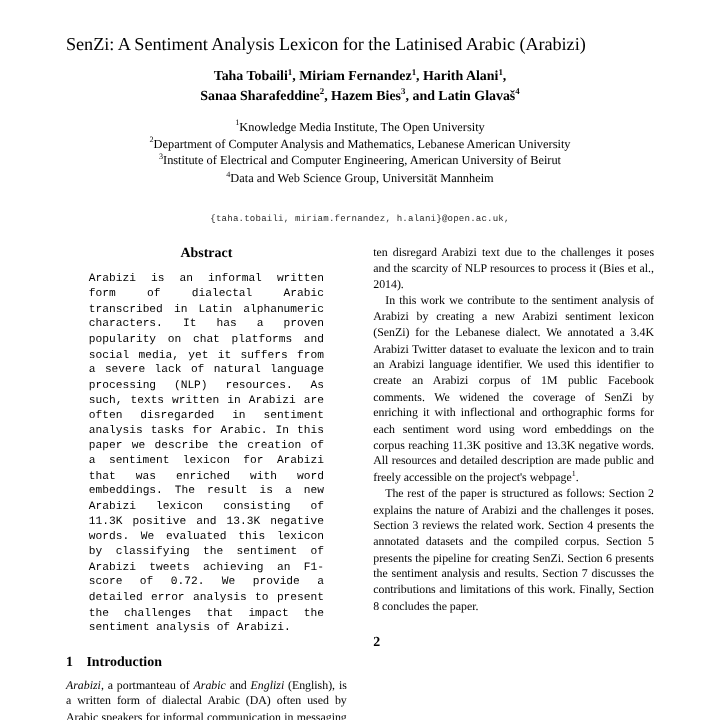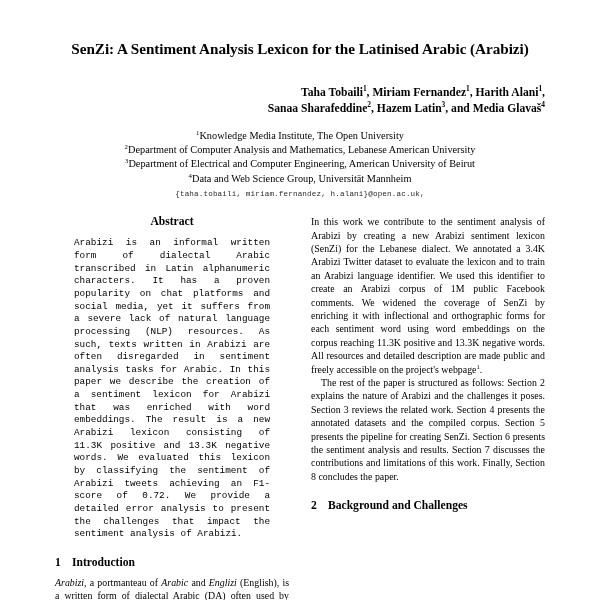--- a/index.html
+++ b/index.html
@@ -19,34 +19,34 @@
   .page {
     width: 600px;
     height: 600px;
     position: relative;
     box-sizing: border-box;
     padding: 0 55px;
   }
 
   
   .title {
-    text-align: center;
+    text-align: left;
     font-size: 15.2px;
-    font-weight: bold;
+    font-weight: normal;
     line-height: 1.25;
-    margin-top: 39px;
+    margin-top: 28px;
     letter-spacing: -0.05px;
   }
 
   .authors {
-    text-align: right;
+    text-align: center;
     font-size: 11.6px;
     font-weight: bold;
     line-height: 1.42;
-    margin-top: 27px;
+    margin-top: 9px;
   }
   .authors sup {
     font-size: 7.4px;
     font-weight: bold;
     vertical-align: super;
     line-height: 0;
   }
 
   .affiliations {
     text-align: center;
@@ -58,21 +58,21 @@
     font-size: 6.8px;
     vertical-align: super;
     line-height: 0;
   }
 
   .emails {
     text-align: center;
     font-family: "Liberation Mono", "DejaVu Sans Mono", monospace;
     font-size: 7.6px;
     line-height: 1.52;
-    margin-top: 3px;
+    margin-top: 21px;
     letter-spacing: 0.15px;
     color: #2b2b2b;
   }
 
   
   .columns {
     display: flex;
     margin-top: 15px;
     gap: 22px;
   }
@@ -137,28 +137,28 @@
 
 <div class="page">
 
   <div class="title">SenZi: A Sentiment Analysis Lexicon for the Latinised Arabic (Arabizi)</div>
 
   <div class="authors">
     <div>
       <span>Taha Tobaili</span><sup>1</sup><span>, </span><span>Miriam Fernandez</span><sup>1</sup><span>, </span><span>Harith Alani</span><sup>1</sup><span>,</span>
     </div>
     <div>
-      <span>Sanaa Sharafeddine</span><sup>2</sup><span>, </span><span>Hazem Latin</span><sup>3</sup><span>, and </span><span>Media Glavaš</span><sup>4</sup>
+      <span>Sanaa Sharafeddine</span><sup>2</sup><span>, </span><span>Hazem Bies</span><sup>3</sup><span>, and </span><span>Latin Glavaš</span><sup>4</sup>
     </div>
   </div>
 
   <div class="affiliations">
     <div><sup>1</sup><span>Knowledge Media Institute, The Open University</span></div>
     <div><sup>2</sup><span>Department of Computer Analysis and Mathematics, Lebanese American University</span></div>
-    <div><sup>3</sup><span>Department of Electrical and Computer Engineering, American University of Beirut</span></div>
+    <div><sup>3</sup><span>Institute of Electrical and Computer Engineering, American University of Beirut</span></div>
     <div><sup>4</sup><span>Data and Web Science Group, Universität Mannheim</span></div>
   </div>
 
   <div class="emails">
     <div>{taha.tobaili, miriam.fernandez, h.alani}@open.ac.uk,</div>
   </div>
 
   <div class="columns">
 
     <div class="col lcol">
@@ -168,23 +168,23 @@
       </div>
 
       <div class="section-head">
         <span class="section-num">1</span>
         <span>Introduction</span>
       </div>
       <p class="body"><i>Arabizi</i><span>, a portmanteau of </span><i>Arabic</i><span> and </span><i>Englizi</i><span> (English), is a written form of dialectal Arabic (DA) often used by Arabic speakers for informal communication in messaging applications and on social media enabling them to type Arabic words using Latin letters (Yaghan, 2008). Arabizi lacks a consistent orthography and reflects the various dialects of Arabic, which differ from one Arab region to another and from the formal Modern</span></p>
     </div>
 
     <div class="col rcol">
+      <p class="body">ten disregard Arabizi text due to the challenges it poses and the scarcity of NLP resources to process it (Bies et al., 2014).</p>
       <p class="body"><span>In this work we contribute to the sentiment analysis of Arabizi by creating a new Arabizi sentiment lexicon (SenZi) for the Lebanese dialect. We annotated a 3.4K Arabizi Twitter dataset to evaluate the lexicon and to train an Arabizi language identifier. We used this identifier to create an Arabizi corpus of 1M public Facebook comments. We widened the coverage of SenZi by enriching it with inflectional and orthographic forms for each sentiment word using word embeddings on the corpus reaching 11.3K positive and 13.3K negative words. All resources and detailed description are made public and freely accessible on the project's webpage</span><sup>1</sup><span>.</span></p>
       <p class="body">The rest of the paper is structured as follows: Section 2 explains the nature of Arabizi and the challenges it poses. Section 3 reviews the related work. Section 4 presents the annotated datasets and the compiled corpus. Section 5 presents the pipeline for creating SenZi. Section 6 presents the sentiment analysis and results. Section 7 discusses the contributions and limitations of this work. Finally, Section 8 concludes the paper.</p>
 
       <div class="section-head">
         <span class="section-num">2</span>
-        <span>Background and Challenges</span>
       </div>
     </div>
 
   </div>
 </div>
 
 </body></html>

